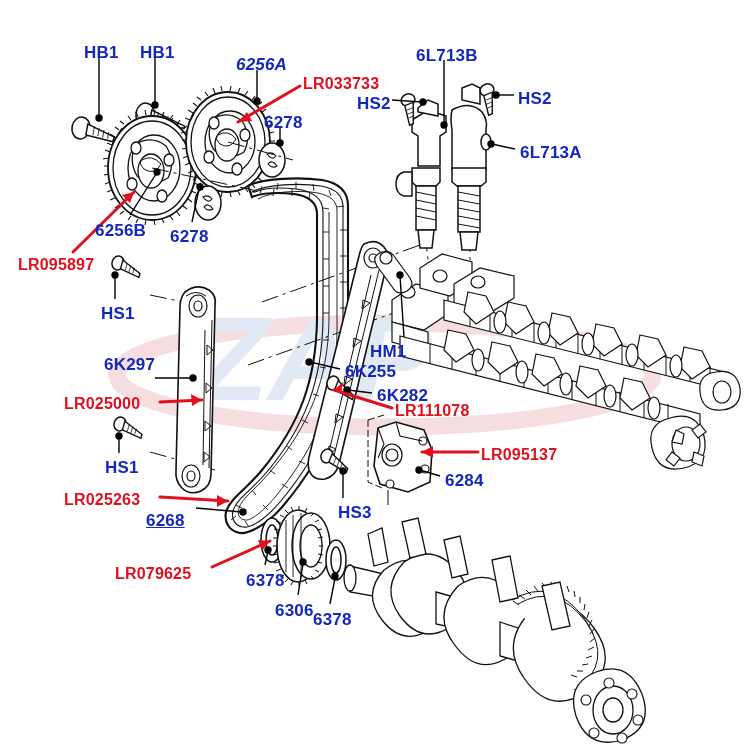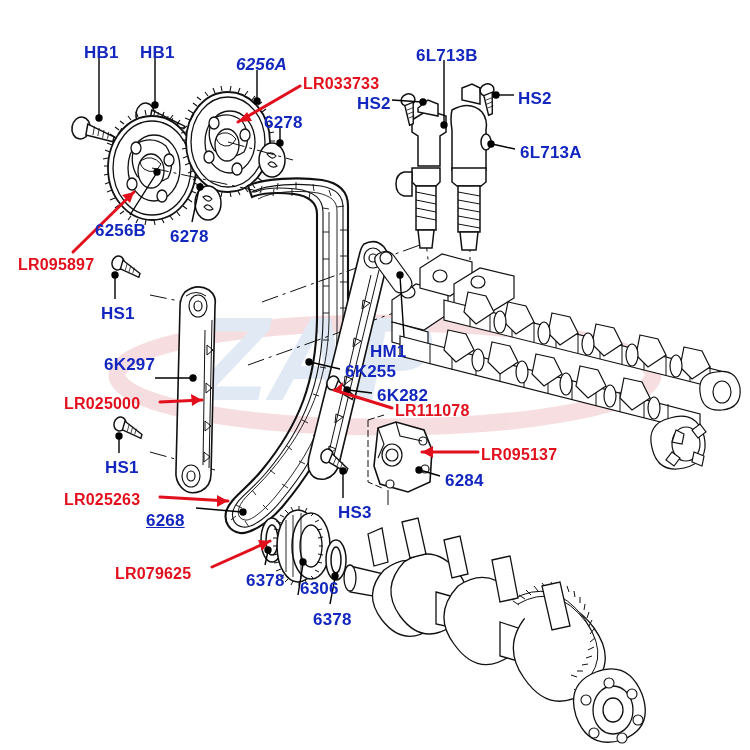--- a/index.html
+++ b/index.html
@@ -483,21 +483,21 @@
       <div class="lbl lbl-blue" style="left: 140px; top: 44px;">HB1</div>
       <div class="lbl lbl-blue" style="left: 236px; top: 56px; font-style: italic;">6256A</div>
       <div class="lbl lbl-blue" style="left: 264px; top: 114px;">6278</div>
       <div class="lbl lbl-blue" style="left: 95px; top: 222px;">6256B</div>
       <div class="lbl lbl-blue" style="left: 170px; top: 228px;">6278</div>
       <div class="lbl lbl-blue" style="left: 101px; top: 305px;">HS1</div>
       <div class="lbl lbl-blue" style="left: 104px; top: 356px;">6K297</div>
       <div class="lbl lbl-blue" style="left: 105px; top: 459px;">HS1</div>
       <div class="lbl lbl-blue" style="left: 146px; top: 512px; text-decoration: underline;">6268</div>
       <div class="lbl lbl-blue" style="left: 246px; top: 572px;">6378</div>
-      <div class="lbl lbl-blue" style="left: 275px; top: 580px; margin-left: 25px;">6306</div>
+      <div class="lbl lbl-blue" style="left: 275px; top: 602px;">6306</div>
       <div class="lbl lbl-blue" style="left: 313px; top: 611px;">6378</div>
       <div class="lbl lbl-blue" style="left: 330px; top: 504px; margin-left: 8px;">HS3</div>
       <div class="lbl lbl-blue" style="left: 345px; top: 363px;">6K255</div>
       <div class="lbl lbl-blue" style="left: 377px; top: 387px;">6K282</div>
       <div class="lbl lbl-blue" style="left: 370px; top: 343px;">HM1</div>
       <div class="lbl lbl-blue" style="left: 445px; top: 472px;">6284</div>
       <div class="lbl lbl-blue" style="left: 416px; top: 47px;">6L713B</div>
       <div class="lbl lbl-blue" style="left: 357px; top: 95px;">HS2</div>
       <div class="lbl lbl-blue" style="left: 518px; top: 90px;">HS2</div>
       <div class="lbl lbl-blue" style="left: 520px; top: 144px;">6L713A</div>

